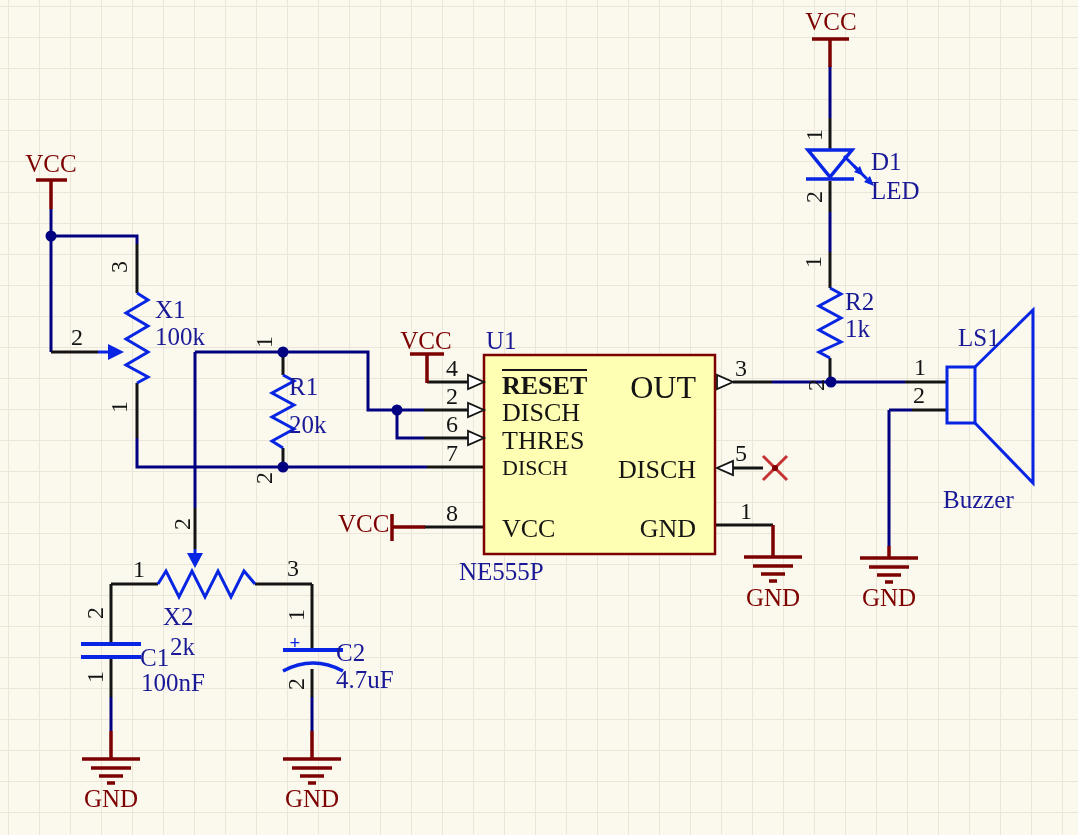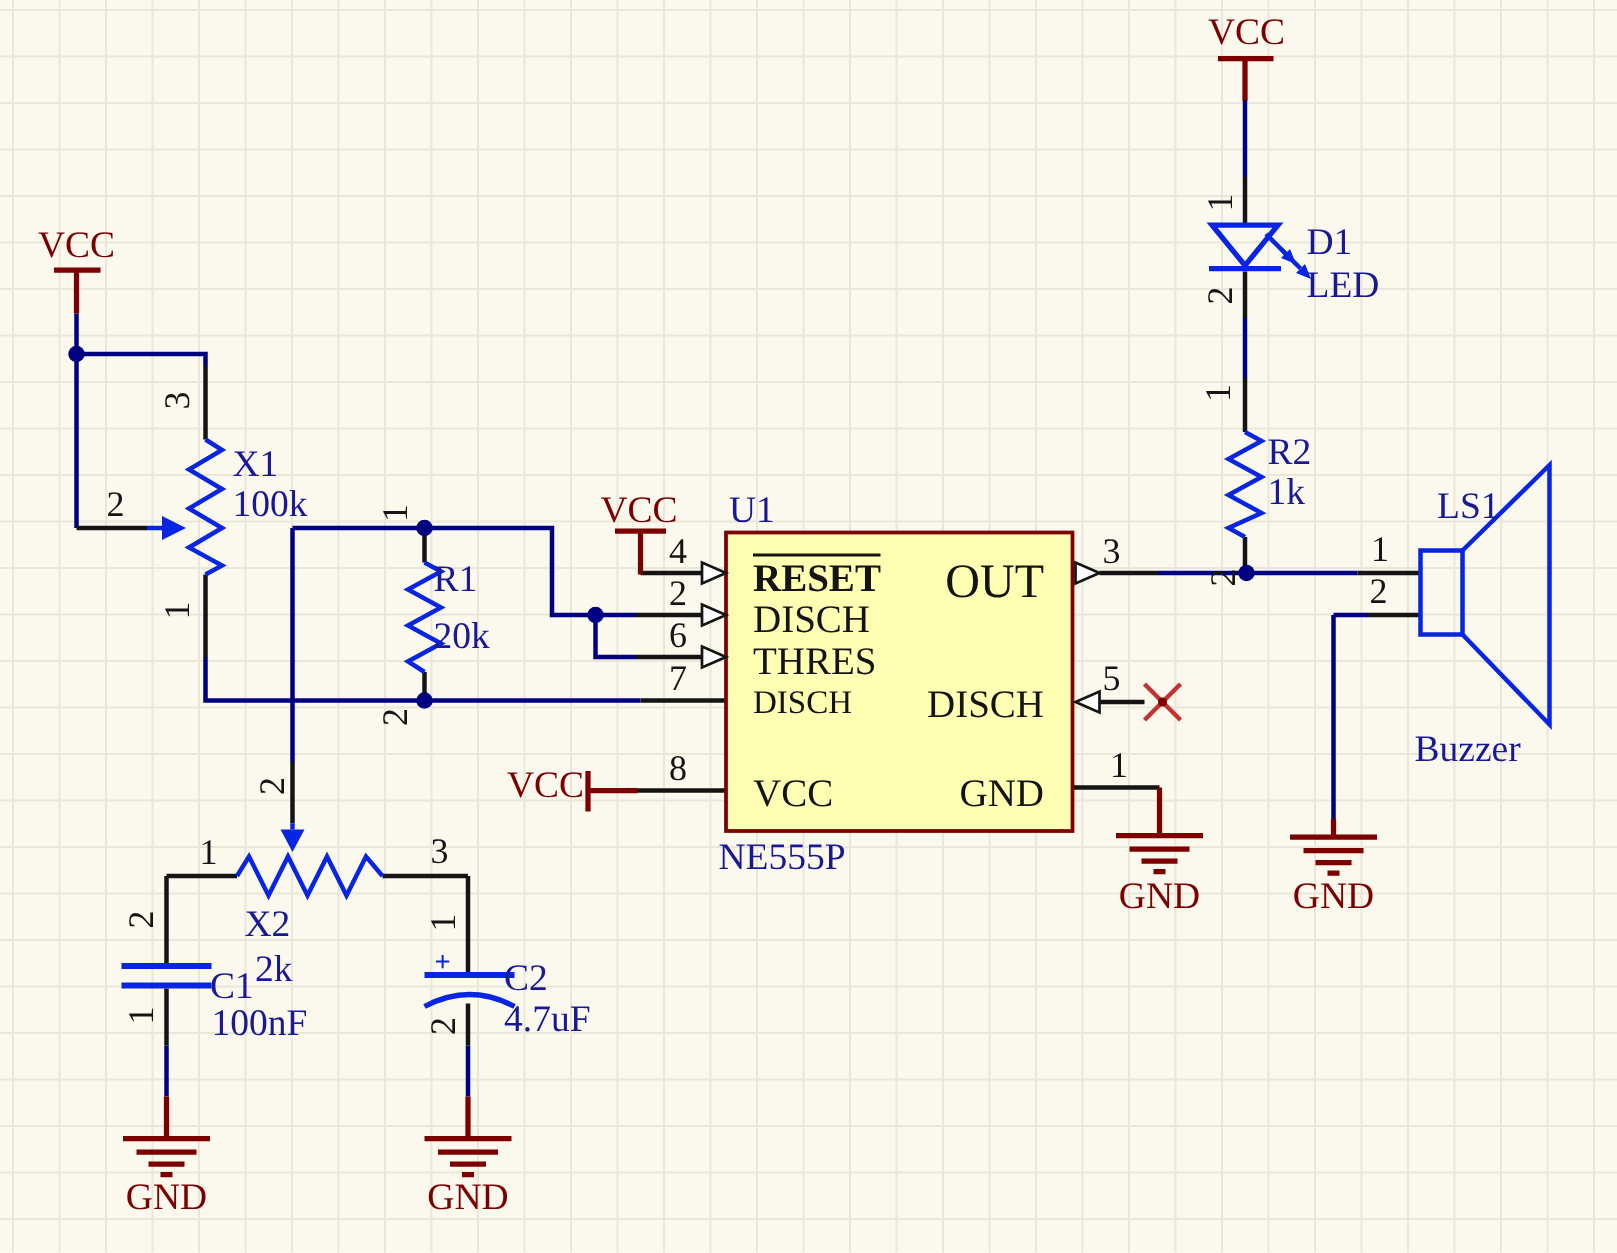--- a/index.html
+++ b/index.html
@@ -201,21 +201,21 @@
   <div class="txt t-blue" style="left:845px;top:289px">R2</div>
   <div class="txt t-blue" style="left:845px;top:316px">1k</div>
 
   <div class="txt t-blue" style="left:871px;top:149px">D1</div>
   <div class="txt t-blue" style="left:871px;top:178px">LED</div>
 
   <div class="txt t-blue" style="left:958px;top:325px">LS1</div>
   <div class="txt t-blue" style="left:943px;top:487px">Buzzer</div>
 
   <div class="txt t-blue" style="left:486px;top:328px">U1</div>
-  <div class="txt t-blue" style="left:479px;top:559px">NE555P</div>
+  <div class="txt t-blue" style="left:459px;top:559px">NE555P</div>
 
   <div class="txt t-black ovl" style="left:502px;top:369px;font-size:26px">RESET</div>
   <div class="txt t-black" style="left:502px;top:400px;font-size:26px">DISCH</div>
   <div class="txt t-black" style="left:502px;top:428px;font-size:26px">THRES</div>
   <div class="txt t-black" style="left:502px;top:457px;font-size:22px">DISCH</div>
   <div class="txt t-black" style="left:502px;top:516px;font-size:26px">VCC</div>
   <div class="txt t-black rgt" style="left:696px;top:371px;font-size:32px">OUT</div>
   <div class="txt t-black rgt" style="left:696px;top:457px;font-size:26px">DISCH</div>
   <div class="txt t-black rgt" style="left:696px;top:516px;font-size:26px">GND</div>
 

